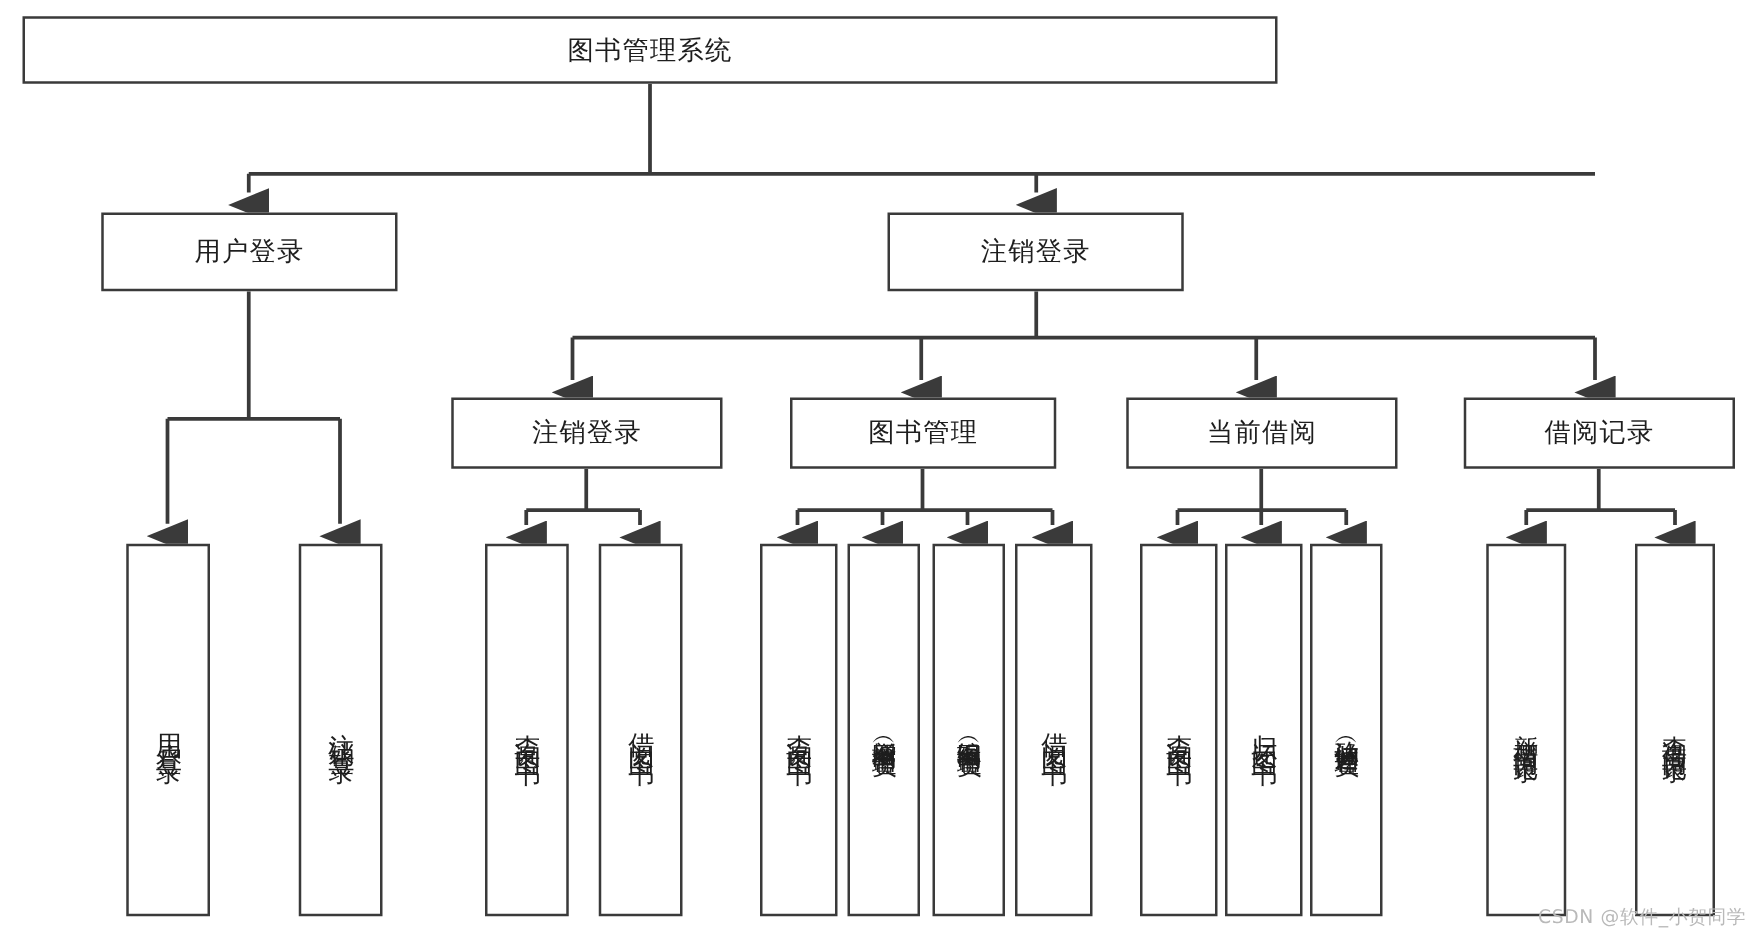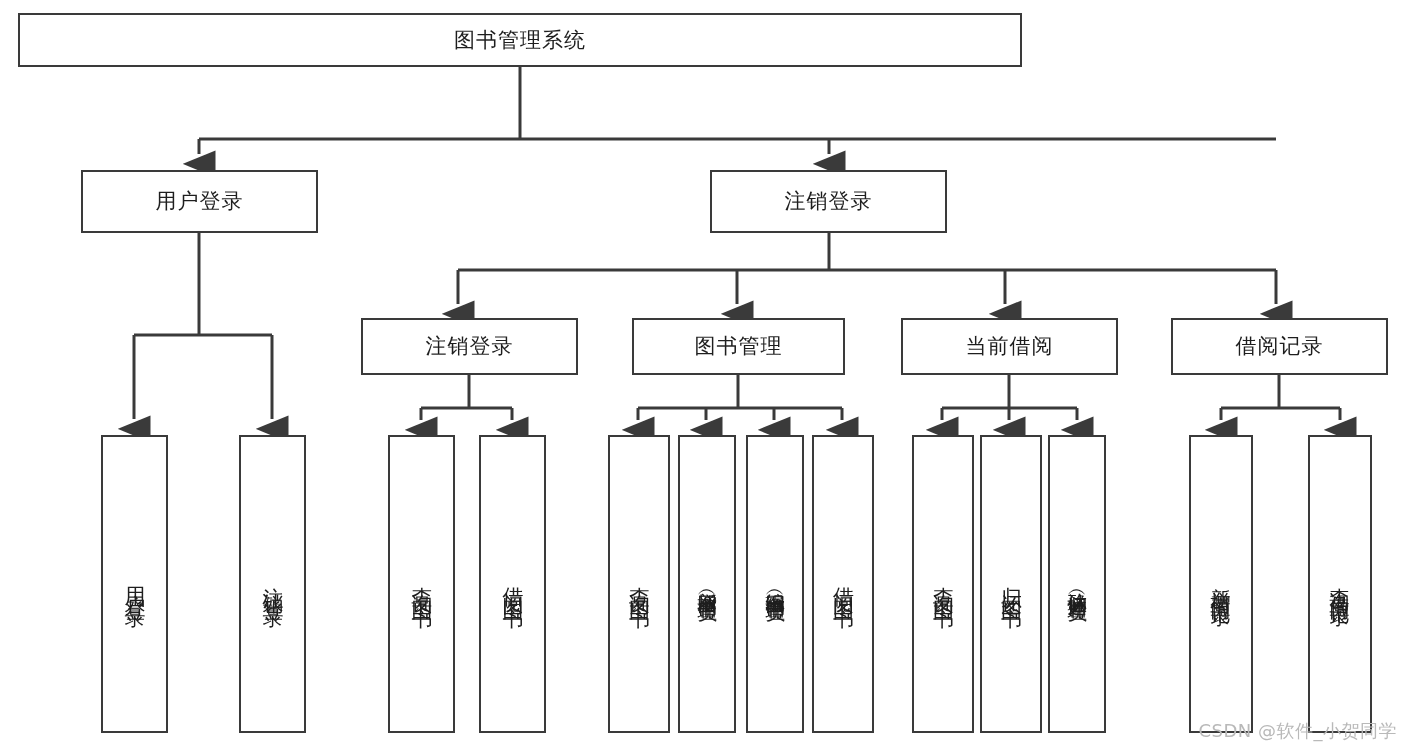--- a/index.html
+++ b/index.html
@@ -53,21 +53,21 @@
     line-height:1;
     white-space:nowrap;
     text-align:center;
   }
   .leaf.tight .label{ letter-spacing:4px; font-size:20px; }
   .leaf.tighter .label{ letter-spacing:1.5px; font-size:19.5px; }
   .watermark{
     position:absolute;
     right:8px;
     bottom:4px;
-    font-size:18px;
+    font-size:15px;
     color:#b9b9b9;
     letter-spacing:0.5px;
     z-index:5;
     white-space:nowrap;
     font-family:"DejaVu Sans","Liberation Sans",sans-serif;
     margin-left:32px;
   }
 </style>
 </head>
 <body>

